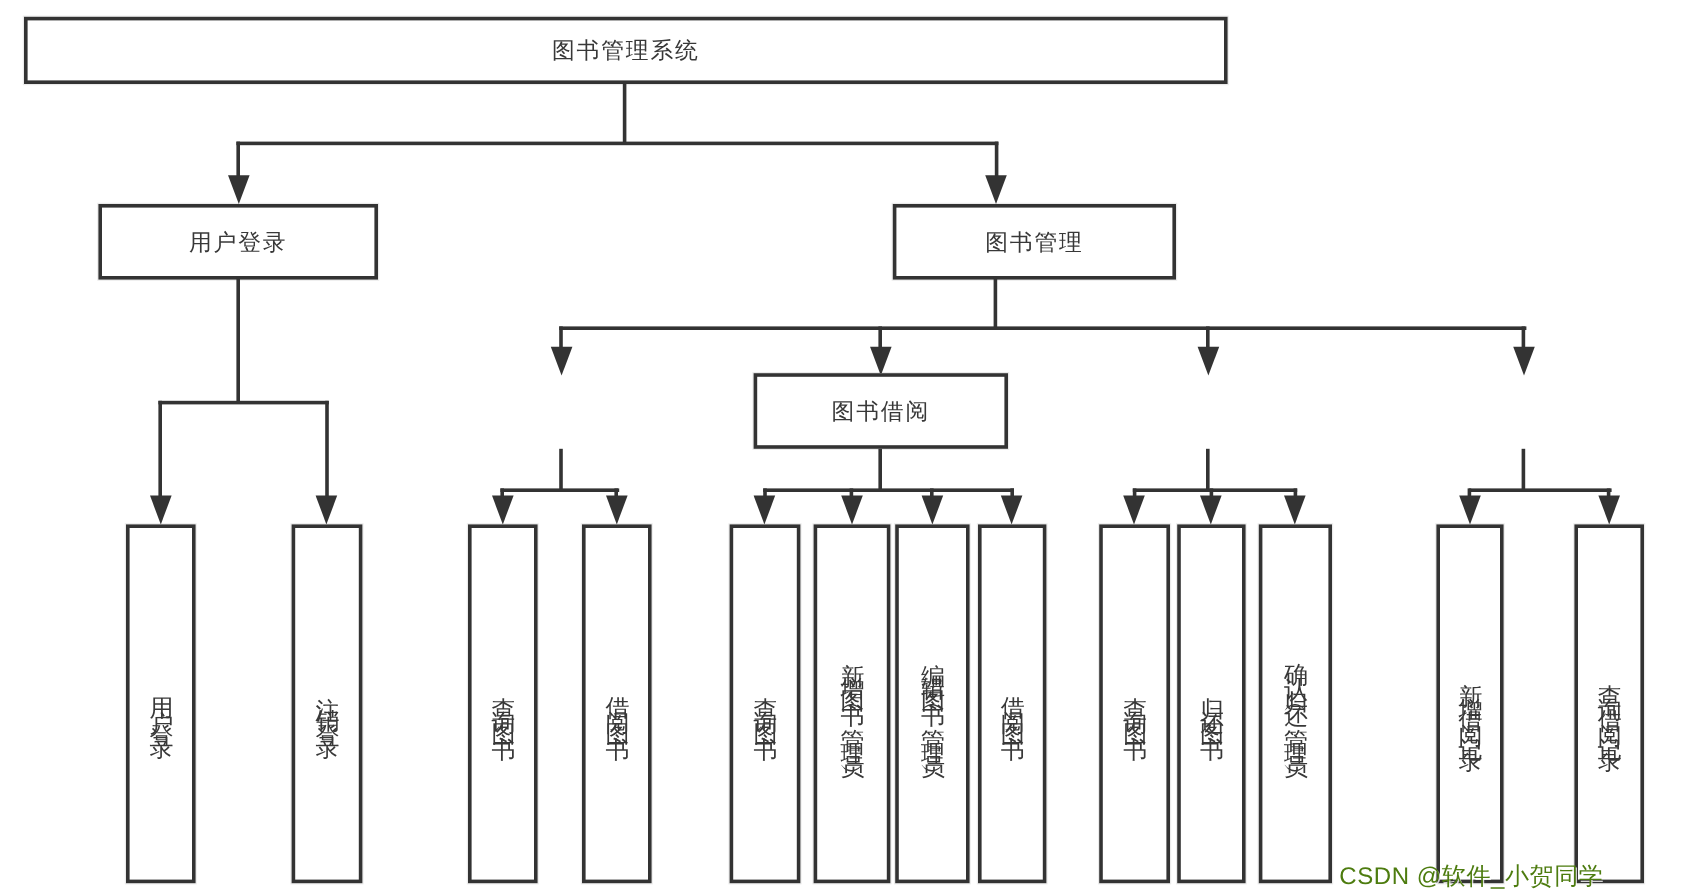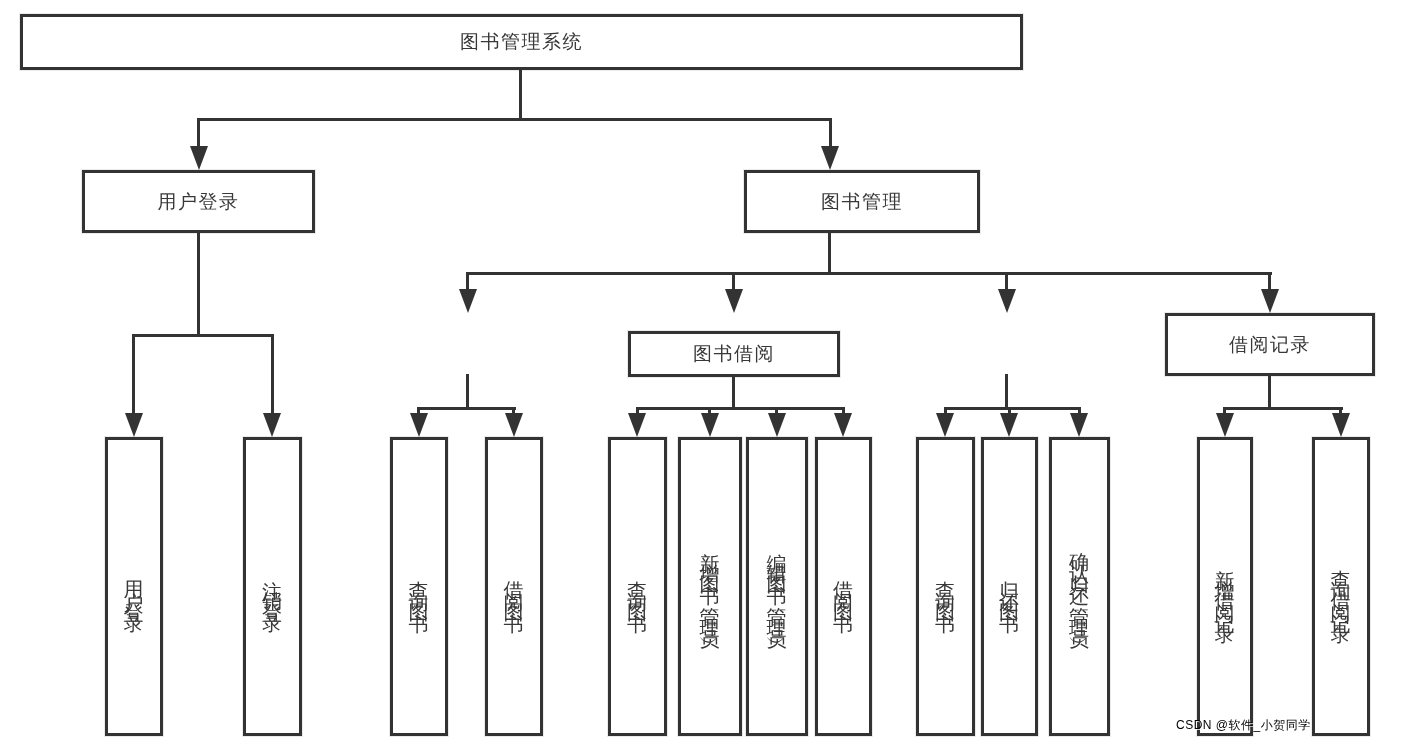--- a/index.html
+++ b/index.html
@@ -30,23 +30,23 @@
   }
   .line{position:absolute;background:#333333;}
   .arrow{
     position:absolute;width:0;height:0;
     border-left:9px solid transparent;
     border-right:9px solid transparent;
     border-top:24px solid #333333;
   }
   .watermark{
     position:absolute;
-    left:1176px;top:717px;
-    font-size:12px;
-    color:#000000;
+    left:1116px;top:717px;
+    font-size:20px;
+    color:#4d7c0f;
     letter-spacing:0.5px;
     z-index:10;
     text-shadow:1px 1px 0 rgba(255,255,255,0.8);
     white-space:nowrap;
   }
 </style>
 </head>
 <body>
 
 <div id="canvas">
@@ -80,25 +80,22 @@
   <div class="line" style="left:466px;top:272px;width:806px;height:3px;"></div>
   <div class="line" style="left:466px;top:272px;width:3px;height:19px;"></div>
   <div class="arrow" style="left:459px;top:289px;"></div>
   <div class="line" style="left:732px;top:272px;width:3px;height:19px;"></div>
   <div class="arrow" style="left:725px;top:289px;"></div>
   <div class="line" style="left:1005px;top:272px;width:3px;height:19px;"></div>
   <div class="arrow" style="left:998px;top:289px;"></div>
   <div class="line" style="left:1268px;top:272px;width:3px;height:19px;"></div>
   <div class="arrow" style="left:1261px;top:289px;"></div>
 
-  <div class="node hnode" style="left:628px;top:331px;width:212px;height:46px;">
+  <div class="node hnode" style="left:628px;top:311px;width:212px;height:63px;">
     <span>图书借阅</span>
-  </div>
-  <div class="node hnode" style="left:1165px;top:313px;width:210px;height:63px;">
-    <span>借阅记录</span>
   </div>
 
   <div class="line" style="left:466px;top:374px;width:3px;height:35px;"></div>
   <div class="line" style="left:417px;top:407px;width:99px;height:3px;"></div>
   <div class="line" style="left:417px;top:407px;width:3px;height:8px;"></div>
   <div class="arrow" style="left:410px;top:413px;"></div>
   <div class="line" style="left:512px;top:407px;width:3px;height:8px;"></div>
   <div class="arrow" style="left:505px;top:413px;"></div>
 
   <div class="line" style="left:732px;top:374px;width:3px;height:35px;"></div>

